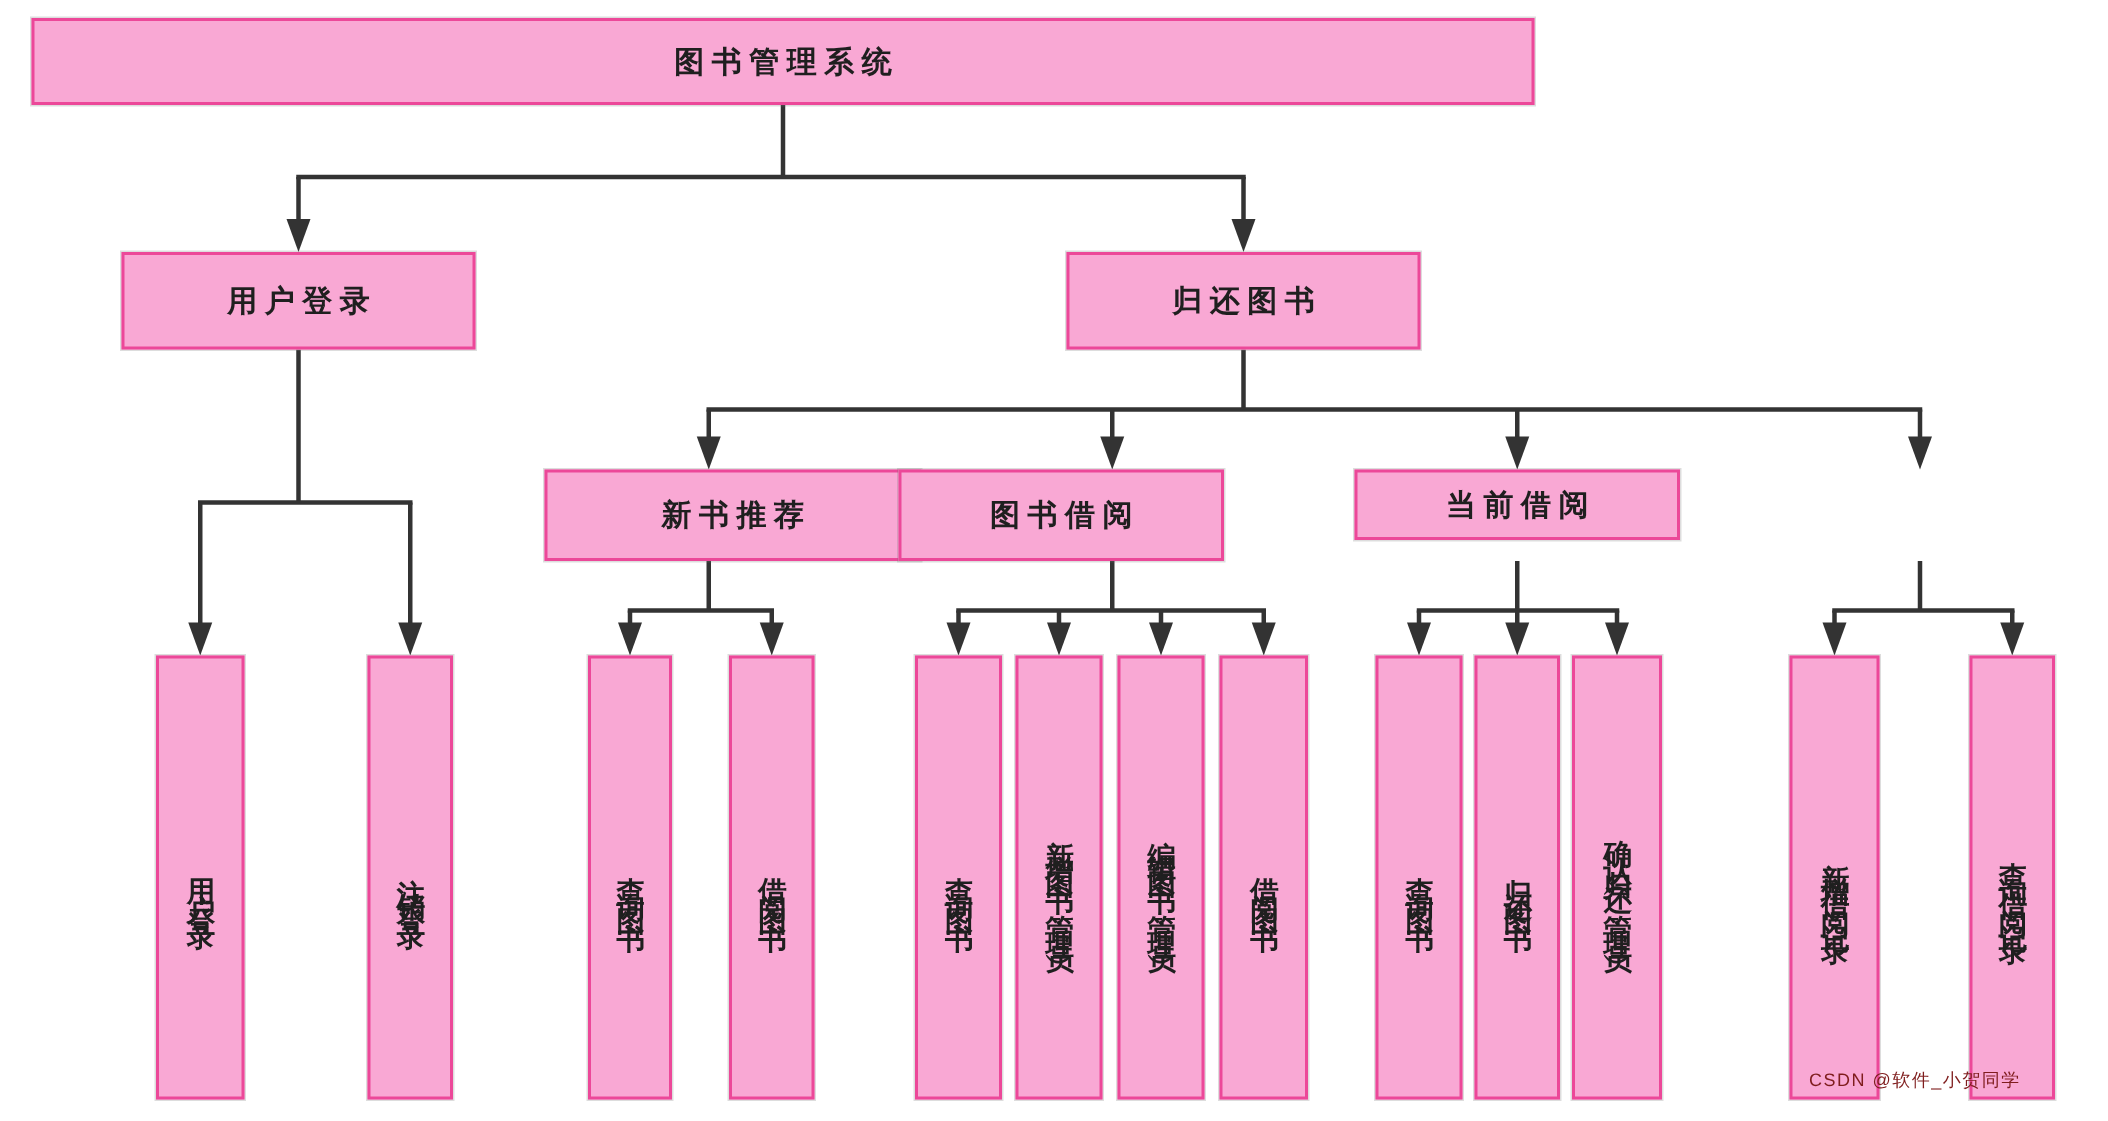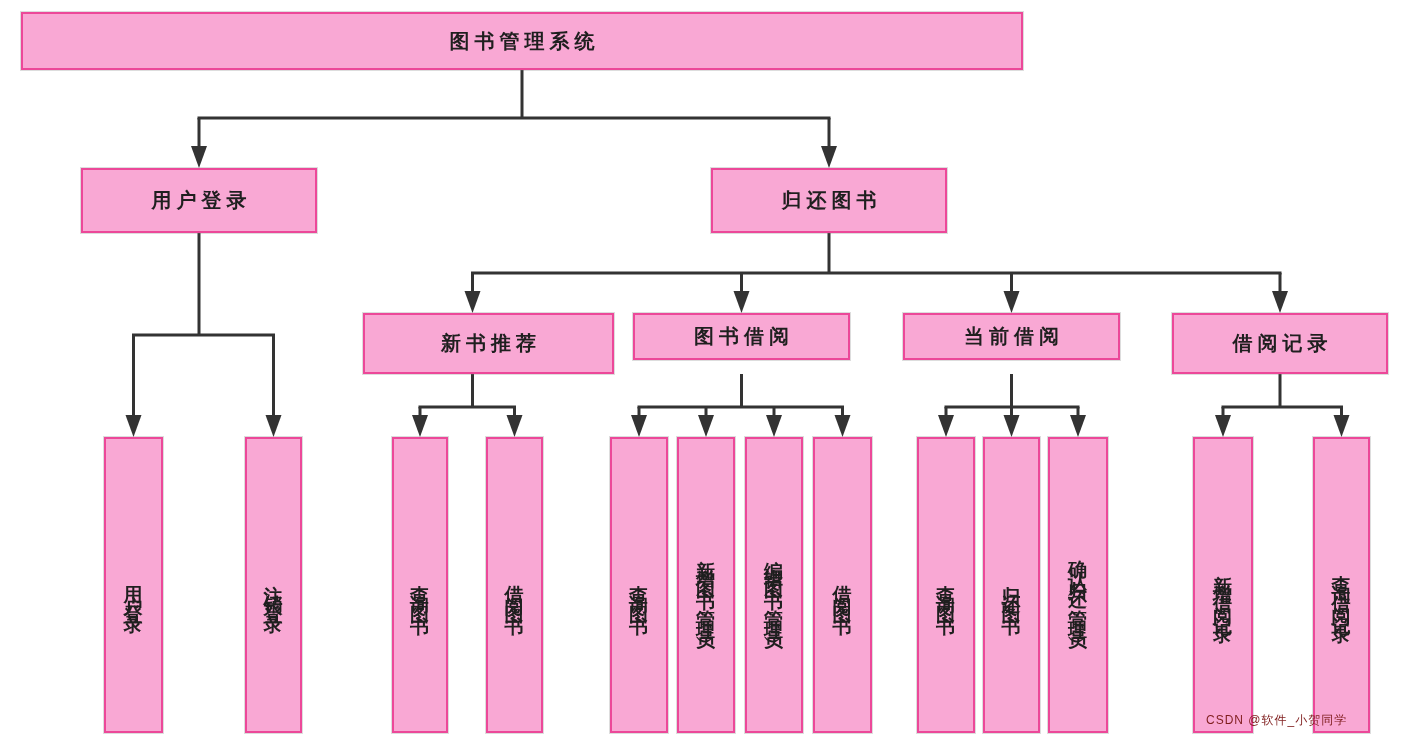--- a/index.html
+++ b/index.html
@@ -134,28 +134,25 @@
   <div class="box h" style="left:81px;top:168px;width:236px;height:65px">
     <span>用户登录</span>
   </div>
   <div class="box h" style="left:711px;top:168px;width:236px;height:65px">
     <span>归还图书</span>
   </div>
 
   <div class="box h" style="left:363px;top:313px;width:251px;height:61px">
     <span>新书推荐</span>
   </div>
-  <div class="box h" style="left:633px;top:313px;width:217px;height:47px">
+  <div class="box h" style="left:599px;top:313px;width:217px;height:61px">
     <span>图书借阅</span>
   </div>
   <div class="box h" style="left:903px;top:313px;width:217px;height:47px">
     <span>当前借阅</span>
-  </div>
-  <div class="box h" style="left:1172px;top:313px;width:216px;height:61px">
-    <span>借阅记录</span>
   </div>
 
   <div class="box v" style="left:104px;top:437px;width:59px;height:296px">
     <span>用户登录</span>
   </div>
   <div class="box v" style="left:245px;top:437px;width:57px;height:296px">
     <span>注销登录</span>
   </div>
 
   <div class="box v" style="left:392px;top:437px;width:56px;height:296px">

